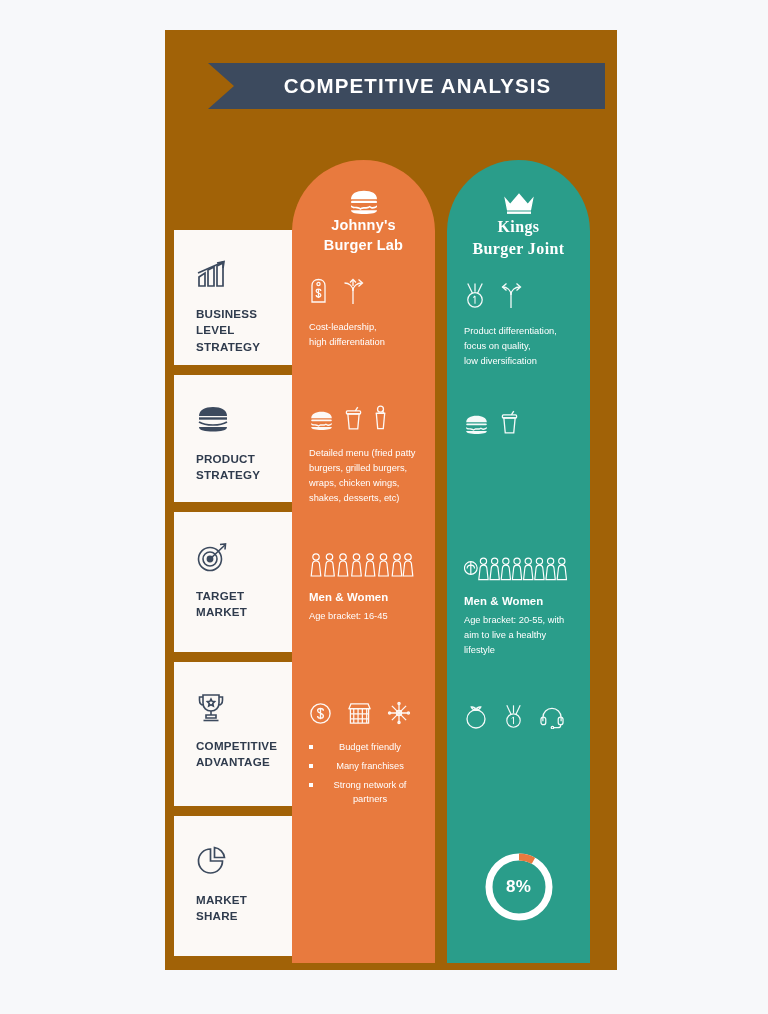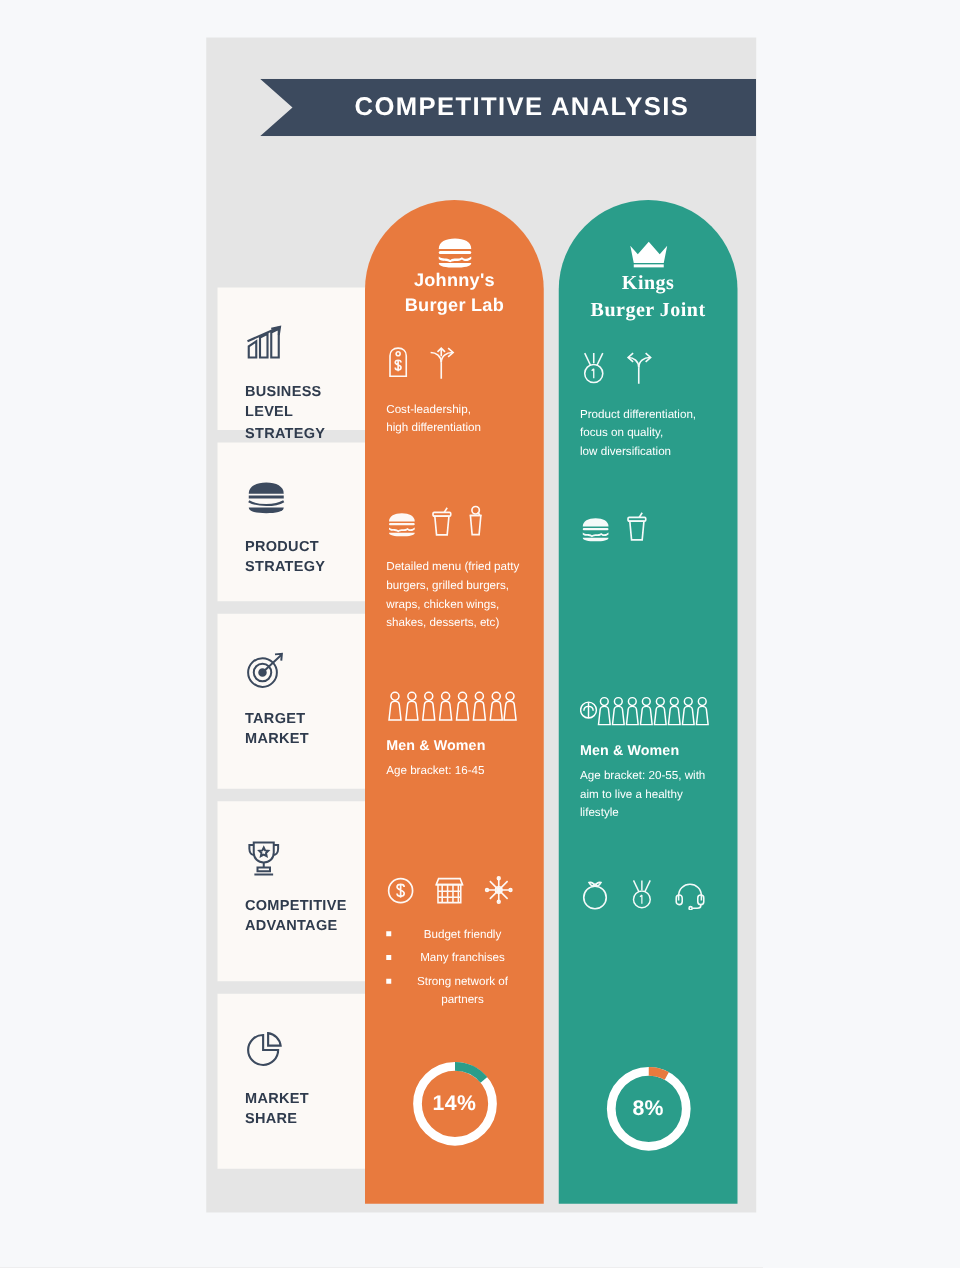--- a/index.html
+++ b/index.html
@@ -1,21 +1,21 @@
 <!DOCTYPE html>
 <html><head>
 <meta charset="utf-8">
 <style>
   html,body{margin:0;padding:0;}
   body{
     width:768px;height:1014px;background:#f7f8fa;
     font-family:"Liberation Sans",sans-serif;
     -webkit-font-smoothing:antialiased;
   }
-  .page{position:absolute;left:165px;top:30px;width:440px;height:940px;background:#e5e5e5;}
+  .page{position:absolute;left:165px;top:30px;width:440px;height:940px;background:#a16207;padding-left:12px;}
 
   
   .ribbon{position:absolute;left:43px;top:33px;width:397px;height:46px;background:#3c4a5e;
     clip-path:polygon(0 0, 397px 0, 397px 46px, 0 46px, 26px 23px);
     display:flex;align-items:center;justify-content:center;}
   .ribbon-text{color:#ffffff;font-size:20.5px;font-weight:bold;letter-spacing:1.1px;
     padding-left:22px;white-space:nowrap;}
 
   
   .labels{position:absolute;left:9px;top:200px;width:120px;}
@@ -54,21 +54,21 @@
 </head>
 <body>
 
 <div class="page">
 
   <div class="ribbon">
     <div class="ribbon-text">COMPETITIVE ANALYSIS</div>
   </div>
 
   <div class="labels">
-    <div class="label-cell" style="height:114px">
+    <div class="label-cell" style="height:135px">
       <div class="label-icon">
         <svg width="32" height="30" viewBox="0 0 32 30" fill="none" stroke="#3c4a5e" stroke-width="1.7">
           <path d="M3 26 L3 17 L9 13 L9 26 Z"></path>
             <path d="M12 26 L12 10 L18 7 L18 26 Z"></path>
           <path d="M21 26 L21 6 L27 3 L27 26 Z"></path>
             <path d="M2 13 L27 2"></path>
             <path d="M21 3 L28 1.5 L27 8"></path>
         </svg>
       </div>
       <div class="label-text" style="white-space:pre-line">BUSINESS
@@ -267,29 +267,20 @@
           </svg>
         </span>
       </div>
       <ul class="bullets">
         <li>Budget friendly</li>
         <li>Many franchises</li>
         <li>Strong network of partners</li>
       </ul>
     </div>
 
-    <div class="cell donut-wrap" style="padding-top:22px">
-      <div class="donut">
-        <svg width="72" height="72" viewBox="0 0 72 72">
-          <circle cx="36" cy="36" r="30" fill="none" stroke="#ffffff" stroke-width="7"></circle>
-          <circle id="arc-a" cx="36" cy="36" r="30" fill="none" stroke="#2a9d8a" stroke-width="7" stroke-dasharray="26.389378290154262 162.1061809252333" transform="rotate(-90 36 36)"></circle>
-        </svg>
-        <div class="donut-label">14%</div>
-      </div>
-    </div>
   </div>
 
   <div class="col teal" style="height:803px">
     <div class="col-head">
       <div class="brand-icon">
         <svg width="34" height="24" viewBox="0 0 36 26" fill="#ffffff">
           <path d="M2 6 L8.5 13.5 L18 2.5 L27.5 13.5 L34 6 L31 21 H5 Z"></path>
           <rect x="5" y="22.2" width="26" height="2.6"></rect>
         </svg>
       </div>

